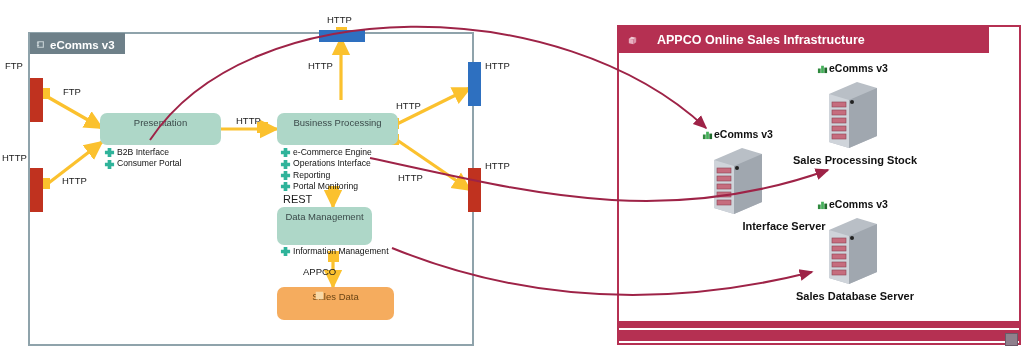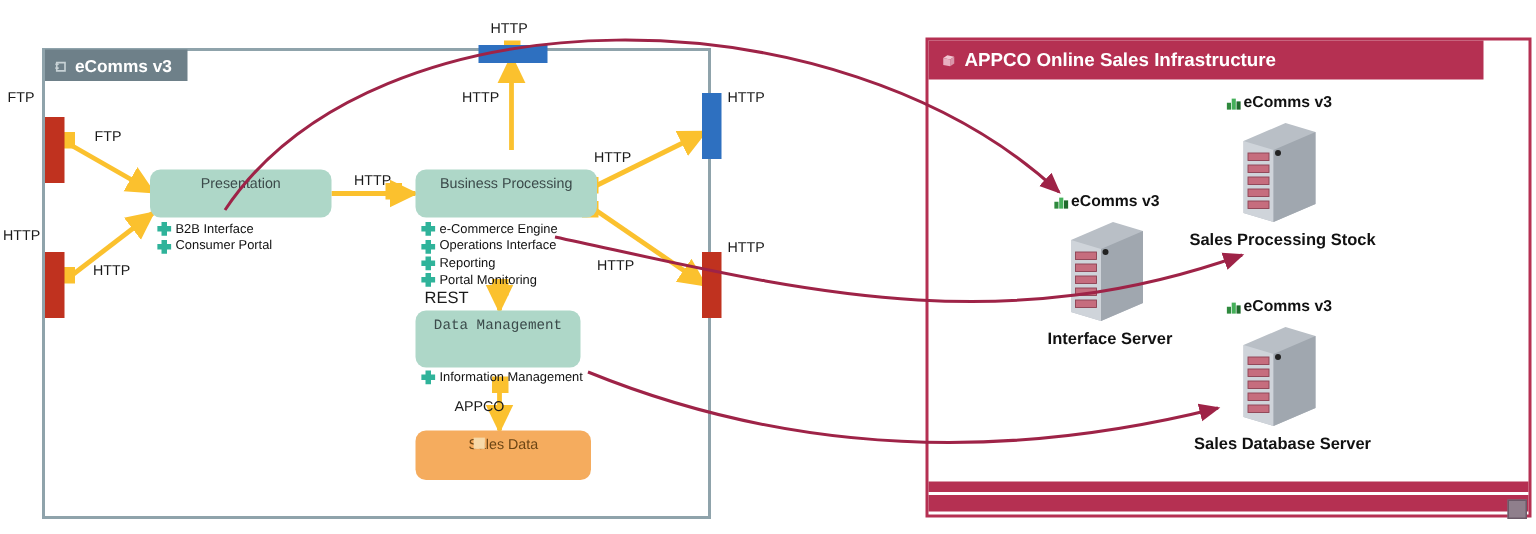--- a/index.html
+++ b/index.html
@@ -28,21 +28,21 @@
   
   .bar{position:absolute;}
   .bar.red{background:#c0321f;}
   .bar.blue{background:#2e70c0;}
 
   
   #deploy-frame{position:absolute;left:617px;top:25px;width:404px;height:320px;
       border:2px solid #b53052;background:#fff;box-sizing:border-box;}
   #deploy-title{position:absolute;left:619px;top:27px;width:370px;height:26px;
       background:#b53052;color:#fff;font-size:12.5px;font-weight:bold;
-      display:flex;align-items:center;gap:5px;padding-left:8px;box-sizing:border-box;text-align:center;}
+      display:flex;align-items:center;gap:19px;padding-left:8px;box-sizing:border-box;text-align:center;}
   .dfoot{position:absolute;left:619px;background:#b53052;}
   #dfoot1{top:321px;width:400px;height:7px;}
   #dfoot2{top:330px;width:400px;height:11px;}
   #dfoot-btn{position:absolute;left:1005px;top:333px;width:11px;height:11px;
       background:#8f7f8c;border:1px solid #6a5a68;}
 
   
   .node{position:absolute;}
   .node .tag{position:absolute;top:0;left:12px;font-size:10.5px;font-weight:bold;
       color:#111;display:flex;align-items:center;gap:1px;white-space:nowrap;}
@@ -166,21 +166,21 @@
         <span>Reporting</span>
       </div>
     <div>
         <svg class="ecicon" viewBox="0 0 12 12">
           <path d="M4 1h4v3h3v4H8v3H4V8H1V4h3z" fill="#2fb39a"></path>
         </svg>
         <span>Portal Monitoring</span>
       </div>
   </div>
 
-  <div class="cbox green" style="left:277px;top:207px;width:110px;height:38px;font-family:Liberation Mono, monospace;">
+  <div class="cbox green" style="left:277px;top:207px;width:95px;height:38px;">
     <div class="ctitle">Data Management</div>
   </div>
   <div class="ifcs" style="left:280px;top:246px;">
     <div>
         <svg class="ecicon" viewBox="0 0 12 12">
           <path d="M4 1h4v3h3v4H8v3H4V8H1V4h3z" fill="#2fb39a"></path>
         </svg>
         <span>Information Management</span>
       </div>
   </div>
@@ -220,21 +220,21 @@
       <path d="M26 22 L54 10 L54 58 L26 70 Z" fill="#a0a7af"></path>
       <g fill="#c66d7e" stroke="#8d4152" stroke-width="0.6">
         <rect x="9" y="24" width="14" height="5"></rect>
           <rect x="9" y="32" width="14" height="5"></rect>
         <rect x="9" y="40" width="14" height="5"></rect>
           <rect x="9" y="48" width="14" height="5"></rect>
         <rect x="9" y="56" width="14" height="5"></rect>
       </g>
       <circle cx="29" cy="24" r="2" fill="#222"></circle>
     </svg>
-    <div class="name" style="top:92px;">Interface Server</div>
+    <div class="name" style="top:92px;margin-left:44px;">Interface Server</div>
   </div>
 
   <div class="node" style="left:805px;top:62px;width:100px;height:110px;">
     <div class="tag">
       <svg class="ecicon" viewBox="0 0 12 12">
         <rect x="1" y="6" width="3" height="5" fill="#2f8a3e"></rect>
           <rect x="4.5" y="3" width="3" height="8" fill="#45b05a"></rect>
           <rect x="8" y="5" width="3" height="6" fill="#1f6b2c"></rect>
       </svg>
       <span>eComms v3</span>

